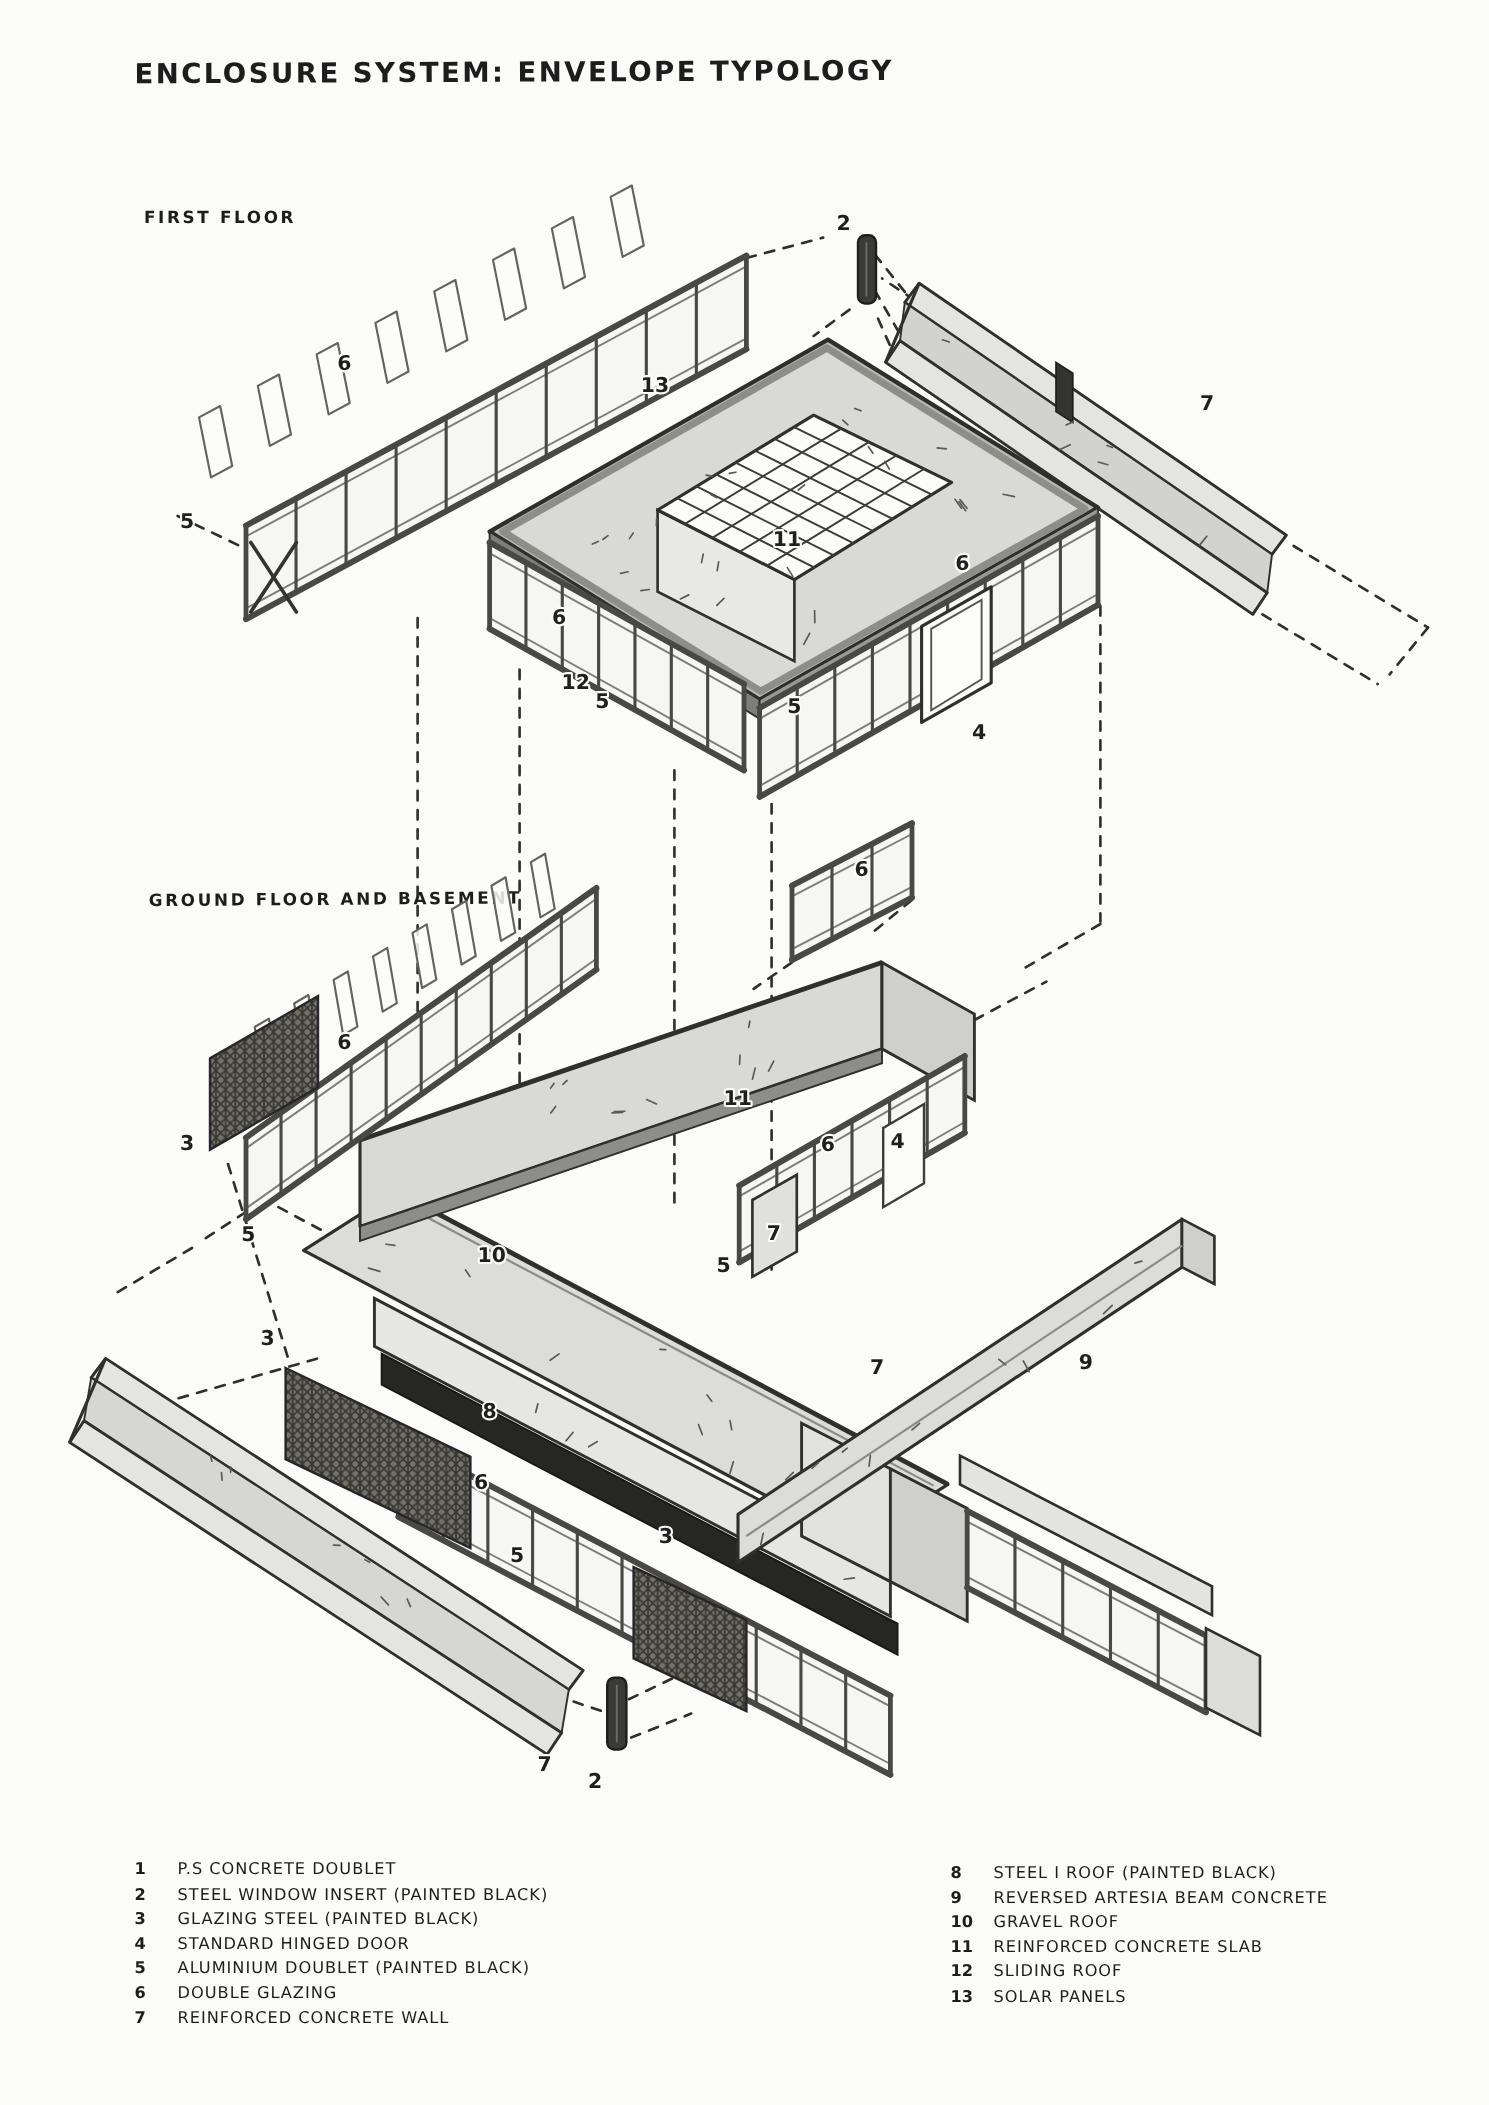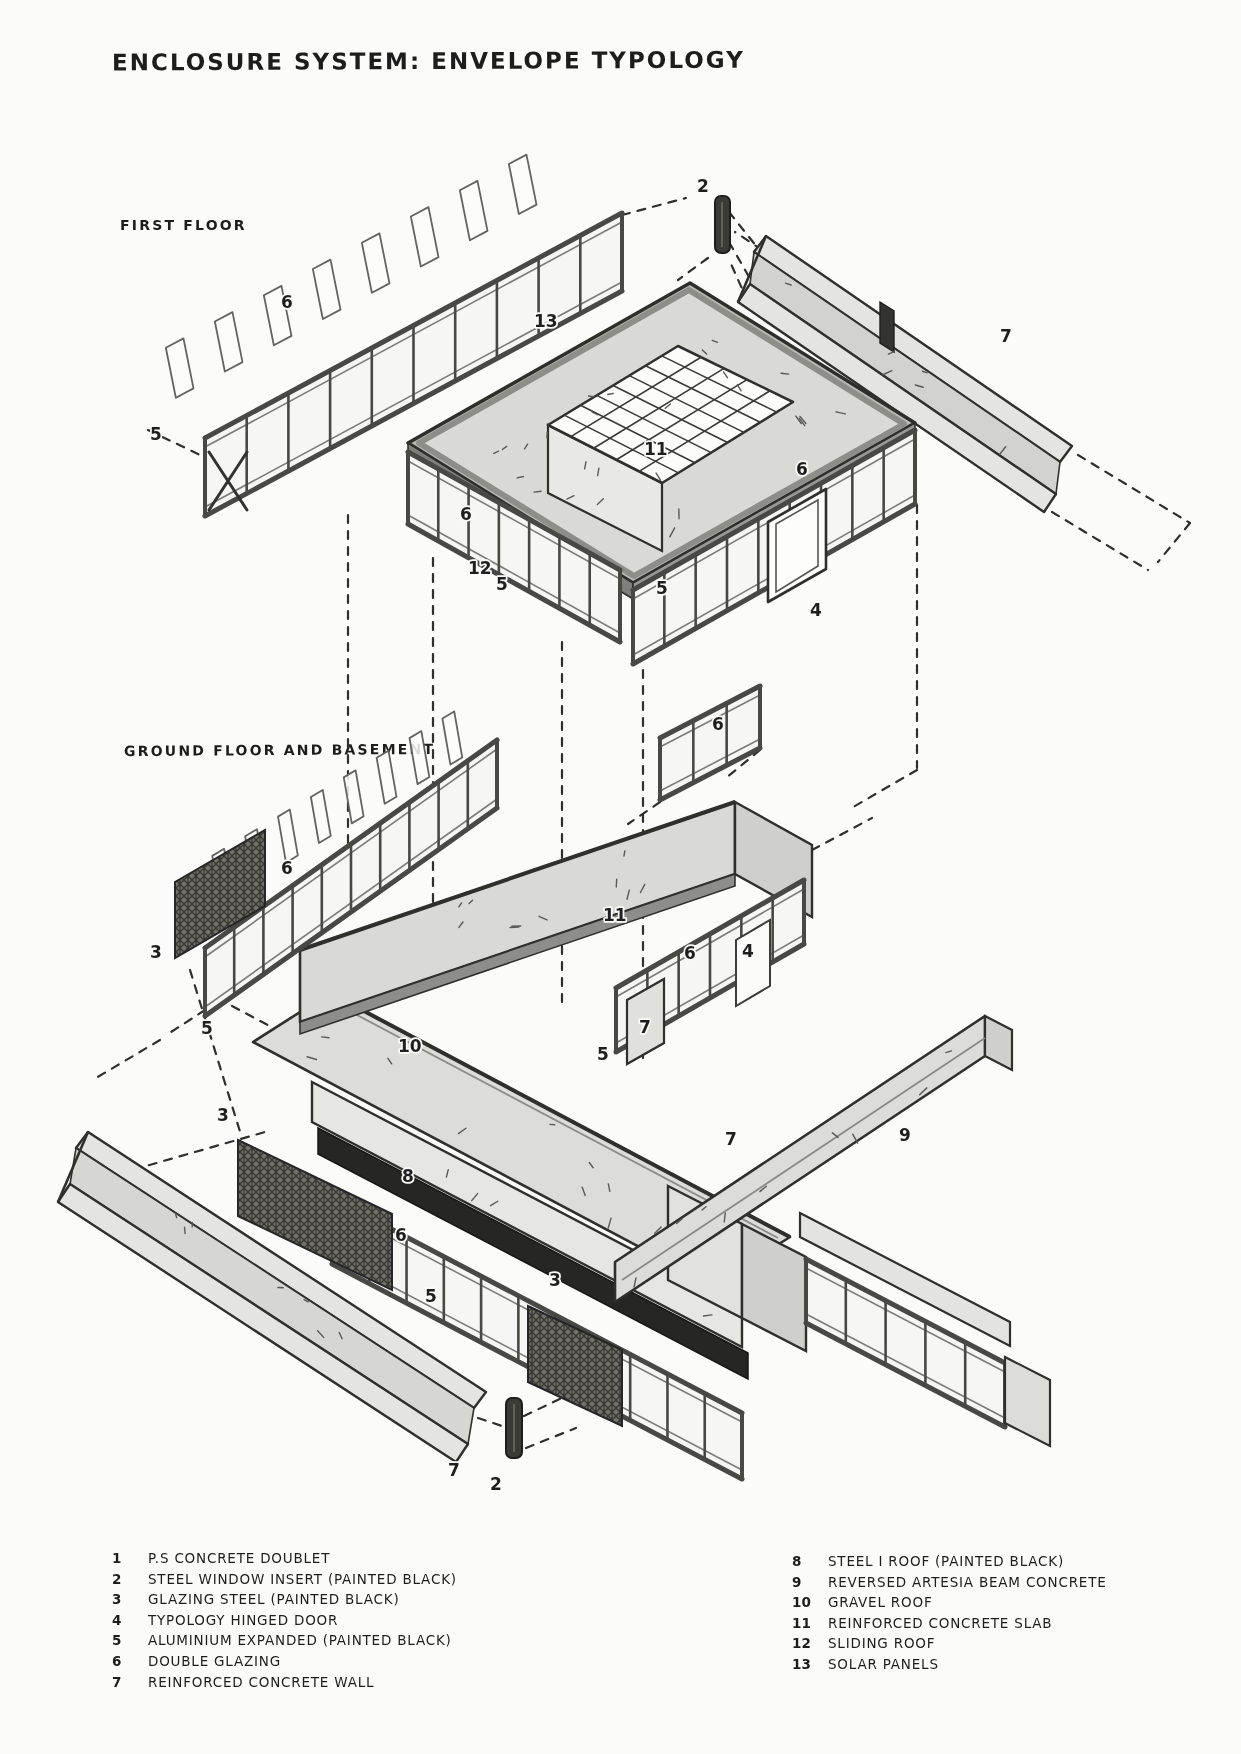--- a/index.html
+++ b/index.html
@@ -9,21 +9,21 @@
     font-family:"DejaVu Sans",sans-serif;
   }
   .page-title{
     position:absolute;left:112px;top:48px;
     font-size:23px;font-weight:700;letter-spacing:2px;
     transform:rotate(-0.25deg);white-space:nowrap;
   }
   .section-label{
     position:absolute;font-size:14px;font-weight:700;letter-spacing:2.2px;white-space:nowrap;
   }
-  #label-first{left:120px;top:174px;margin-top:43px;}
+  #label-first{left:120px;top:174px;}
   #label-ground{left:124px;top:742px;transform:rotate(-0.4deg);}
   .legend{position:absolute;font-size:13.5px;line-height:20.6px;}
   #legend-left{left:112px;top:1548px;}
   #legend-right{left:792px;top:1551px;}
   .legend-row{display:flex;}
   .legend-num{width:36px;flex:none;font-weight:700;}
   .legend-label{letter-spacing:0.8px;white-space:nowrap;}
   svg{position:absolute;left:0;top:0;}
   .anno{
     font-family:"DejaVu Sans",sans-serif;font-size:17px;font-weight:700;fill:#1f1f1f;
@@ -461,25 +461,25 @@
     <div class="legend-row">
     <span class="legend-num">2</span>
     <span class="legend-label">STEEL WINDOW INSERT (PAINTED BLACK)</span>
   </div>
     <div class="legend-row">
     <span class="legend-num">3</span>
     <span class="legend-label">GLAZING STEEL (PAINTED BLACK)</span>
   </div>
     <div class="legend-row">
     <span class="legend-num">4</span>
-    <span class="legend-label">TYPOLOGY HINGED DOOR</span>
+    <span class="legend-label">STANDARD HINGED DOOR</span>
   </div>
     <div class="legend-row">
     <span class="legend-num">5</span>
-    <span class="legend-label">ALUMINIUM EXPANDED (PAINTED BLACK)</span>
+    <span class="legend-label">ALUMINIUM DOUBLET (PAINTED BLACK)</span>
   </div>
     <div class="legend-row">
     <span class="legend-num">6</span>
     <span class="legend-label">DOUBLE GLAZING</span>
   </div>
     <div class="legend-row">
     <span class="legend-num">7</span>
     <span class="legend-label">REINFORCED CONCRETE WALL</span>
   </div>
   </div>

